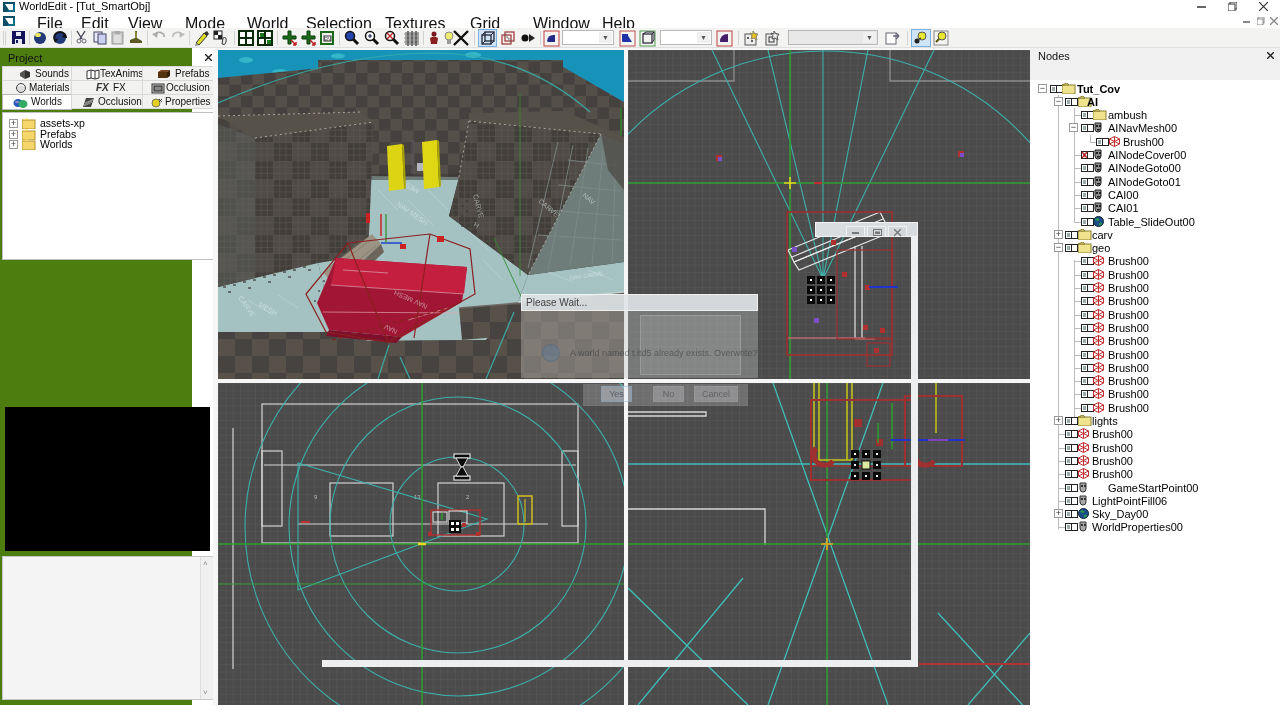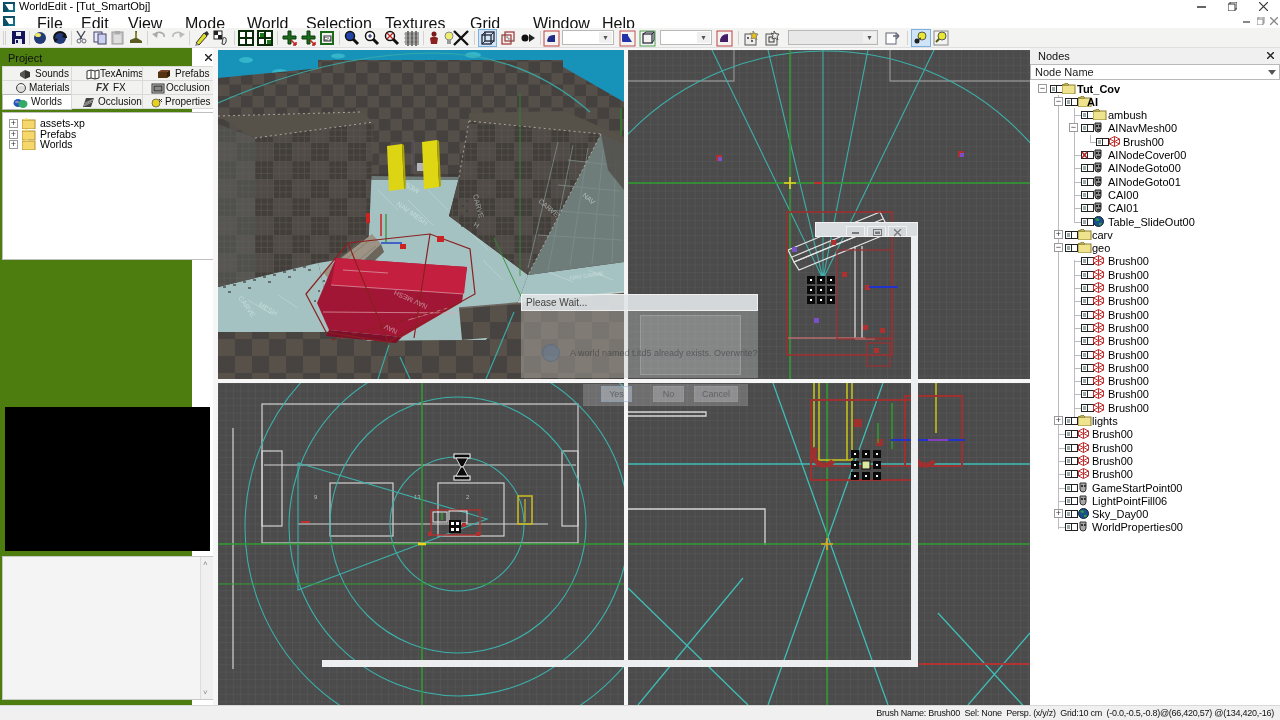--- a/index.html
+++ b/index.html
@@ -749,24 +749,20 @@
 
  <path d="M291 281 H402" stroke="#b03434" stroke-width="2"></path>
 </svg>
 </div>
 
 <div id="rightpanel" class="abs">
  <span class="phead abs" style="left:8px;top:2px">Nodes</span>
  <svg class="abs" style="left:237px;top:4px" width="7" height="7" viewBox="0 0 7 7">
         <path d="M0 0 L7 7 M7 0 L0 7" stroke="#222" stroke-width="1.4"></path>
       </svg>
- <div class="abs" style="left:0px;top:16px;width:250px;height:16px;background:#fff;border:1px solid #b9b9b9;font-size:11px;color:#222">
-        <span class="abs" style="left:4px;top:1px">Node Name</span>
-        <span class="abs" style="right:3px;top:5px;width:0;height:0;border-left:4px solid transparent;border-right:4px solid transparent;border-top:5px solid #555"></span>
-      </div>
  <div id="ntree">
         <div class="vline" style="left:28px;top:15px;height:434px"></div>
 <div class="vline" style="left:44px;top:28px;height:115px"></div>
 <div class="vline" style="left:44px;top:180px;height:160px"></div>
 <div class="vline" style="left:60px;top:55px;height:8px"></div>
 <div class="trow" style="left:0;top:2.5px;width:250px">
           <span class="exp" style="left:8px;top:1px">−</span>
           <span class="dbox" style="left:20px;top:2px"></span>
           <svg class="abs" style="left:32px;top:0px" width="14" height="11" viewBox="0 0 14 11">
             <rect x="0" y="2" width="13" height="9" fill="#efe48d" stroke="#8a7f30"></rect>
@@ -1057,21 +1053,21 @@
           <span class="nm" style="left:62px;font-weight:normal">Brush00</span>
         </div>
 <div class="trow" style="left:0;top:401.5px;width:250px">
           <div class="hline" style="left:28px;top:6px;width:7px"></div>
           <span class="dbox" style="left:35px;top:2px"></span>
           <svg class="abs" style="left:48px;top:0px" width="10" height="11" viewBox="0 0 10 11">
             <path d="M2 1 H8 V7 Q8 10 5 10 Q2 10 2 7 Z" fill="#a8a8a8" stroke="#333"></path>
             <rect x="3" y="3" width="2" height="2" fill="#333"></rect>
             <rect x="6" y="3" width="2" height="2" fill="#333"></rect>
           </svg>
-          <span class="nm" style="left:62px;font-weight:normal">GameStartPoint00</span>
+          <span class="nm" style="left:78px;font-weight:normal">GameStartPoint00</span>
         </div>
 <div class="trow" style="left:0;top:414.8px;width:250px">
           <div class="hline" style="left:28px;top:6px;width:7px"></div>
           <span class="dbox" style="left:35px;top:2px"></span>
           <svg class="abs" style="left:48px;top:0px" width="10" height="11" viewBox="0 0 10 11">
             <path d="M2 1 H8 V7 Q8 10 5 10 Q2 10 2 7 Z" fill="#a8a8a8" stroke="#333"></path>
             <rect x="3" y="3" width="2" height="2" fill="#333"></rect>
             <rect x="6" y="3" width="2" height="2" fill="#333"></rect>
           </svg>
           <span class="nm" style="left:62px;font-weight:normal">LightPointFill06</span>
@@ -1093,23 +1089,20 @@
           <svg class="abs" style="left:48px;top:0px" width="10" height="11" viewBox="0 0 10 11">
             <path d="M2 1 H8 V7 Q8 10 5 10 Q2 10 2 7 Z" fill="#a8a8a8" stroke="#333"></path>
             <rect x="3" y="3" width="2" height="2" fill="#333"></rect>
             <rect x="6" y="3" width="2" height="2" fill="#333"></rect>
           </svg>
           <span class="nm" style="left:62px;font-weight:normal">WorldProperties00</span>
         </div>
       </div>
 </div>
 
-<div id="statusbar" class="abs">
- <span class="abs nw" style="right:6px;top:2px;font-size:9px;letter-spacing:-0.25px">Brush Name: Brush00&nbsp; Sel: None&nbsp; Persp. (x/y/z)&nbsp; Grid:10 cm&nbsp; (-0.0,-0.5,-0.8)@(66,420,57) @(134,420,-16)</span>
-</div>
 
 <div id="ghosts">
 
  <div class="ghost" style="left:815px;top:222px;width:103px;height:15px;background:#dadde0;border:1px solid #f0f2f4"></div>
  <div class="ghost" style="left:846px;top:226px;width:19px;height:11px;background:#d4d7da;border:1px solid #eef0f2">
         <div class="ghost" style="left:5px;top:5px;width:7px;height:1.5px;background:#777"></div>
       </div>
  <div class="ghost" style="left:867px;top:226px;width:19px;height:11px;background:#d4d7da;border:1px solid #eef0f2">
         <svg width="9" height="7" style="position:absolute;left:5px;top:2px">
           <rect x="0.5" y="0.5" width="8" height="6" fill="none" stroke="#777"></rect>

